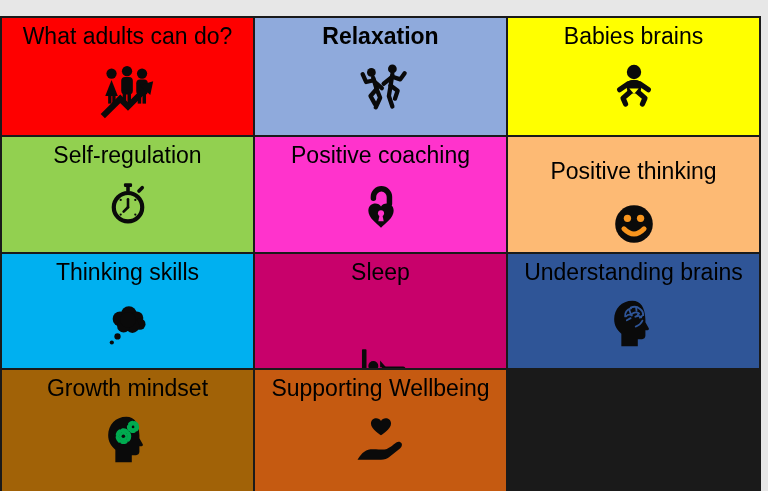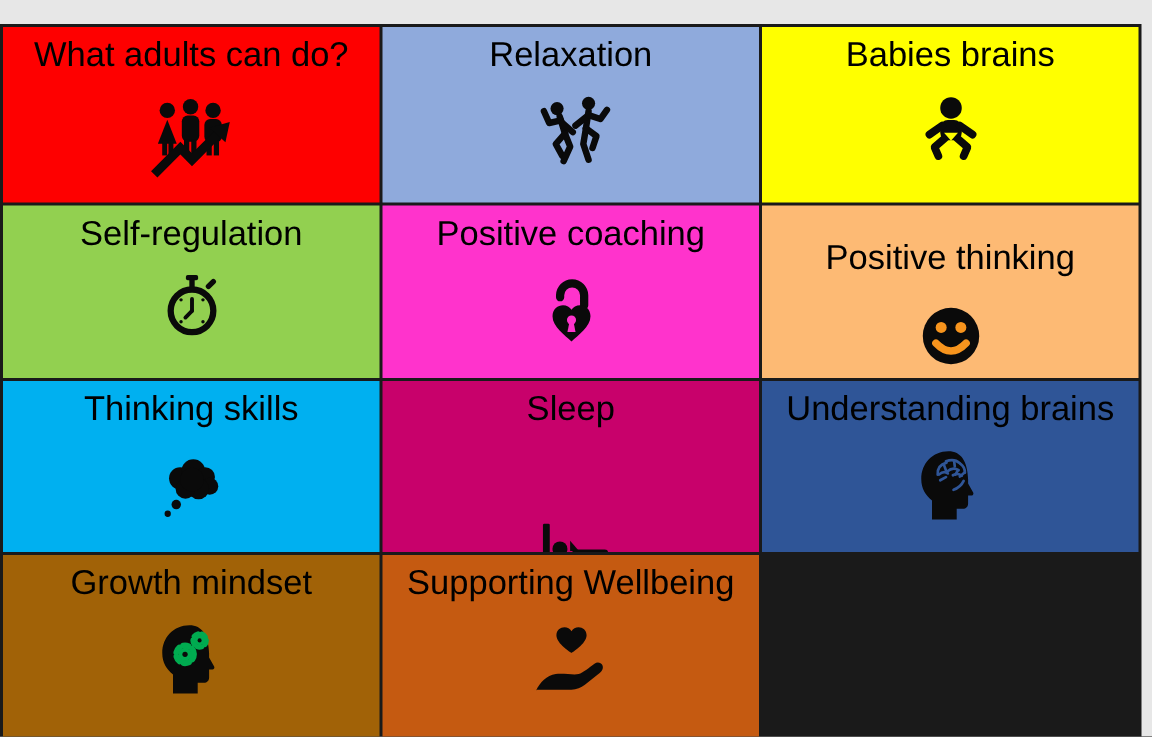--- a/index.html
+++ b/index.html
@@ -51,21 +51,21 @@
       <rect x="26.5" y="33" width="3.6" height="11"></rect>
         <rect x="31.5" y="33" width="3.6" height="11"></rect>
       <rect x="40.5" y="19" width="12" height="16" rx="4"></rect>
       <rect x="42" y="34" width="3.6" height="10"></rect>
         <rect x="47" y="34" width="3.6" height="10"></rect>
       <polyline points="6,57 24,39 32,47 51,28" stroke="#0A0A0A" stroke-width="6" fill="none"></polyline>
       <polygon points="58,21 55,35 44,25"></polygon>
     </svg>
   </div>
 
-  <div class="tile" style="background-color: rgb(143, 170, 220); --bg: #8FAADC;">
+  <div class="tile" style="background-color: rgb(143, 170, 220); font-weight: bold; --bg: #8FAADC;">
     <div class="tile-title">Relaxation</div>
     <svg class="tile-icon" width="56" height="56" viewBox="0 0 64 64">
       <circle cx="21" cy="13" r="5"></circle>
       <path class="st" d="M23,19 L27,32"></path>
       <path class="st" d="M24,22 L15,24 L11,15"></path>
       <path class="st" d="M25,24 L33,31"></path>
       <path class="st" d="M27,32 L20,40 L25,49"></path>
       <path class="st" d="M27,32 L31,42 L26,53"></path>
       <circle cx="45" cy="9" r="5"></circle>
       <path class="st" d="M45,15 L43,28"></path>

